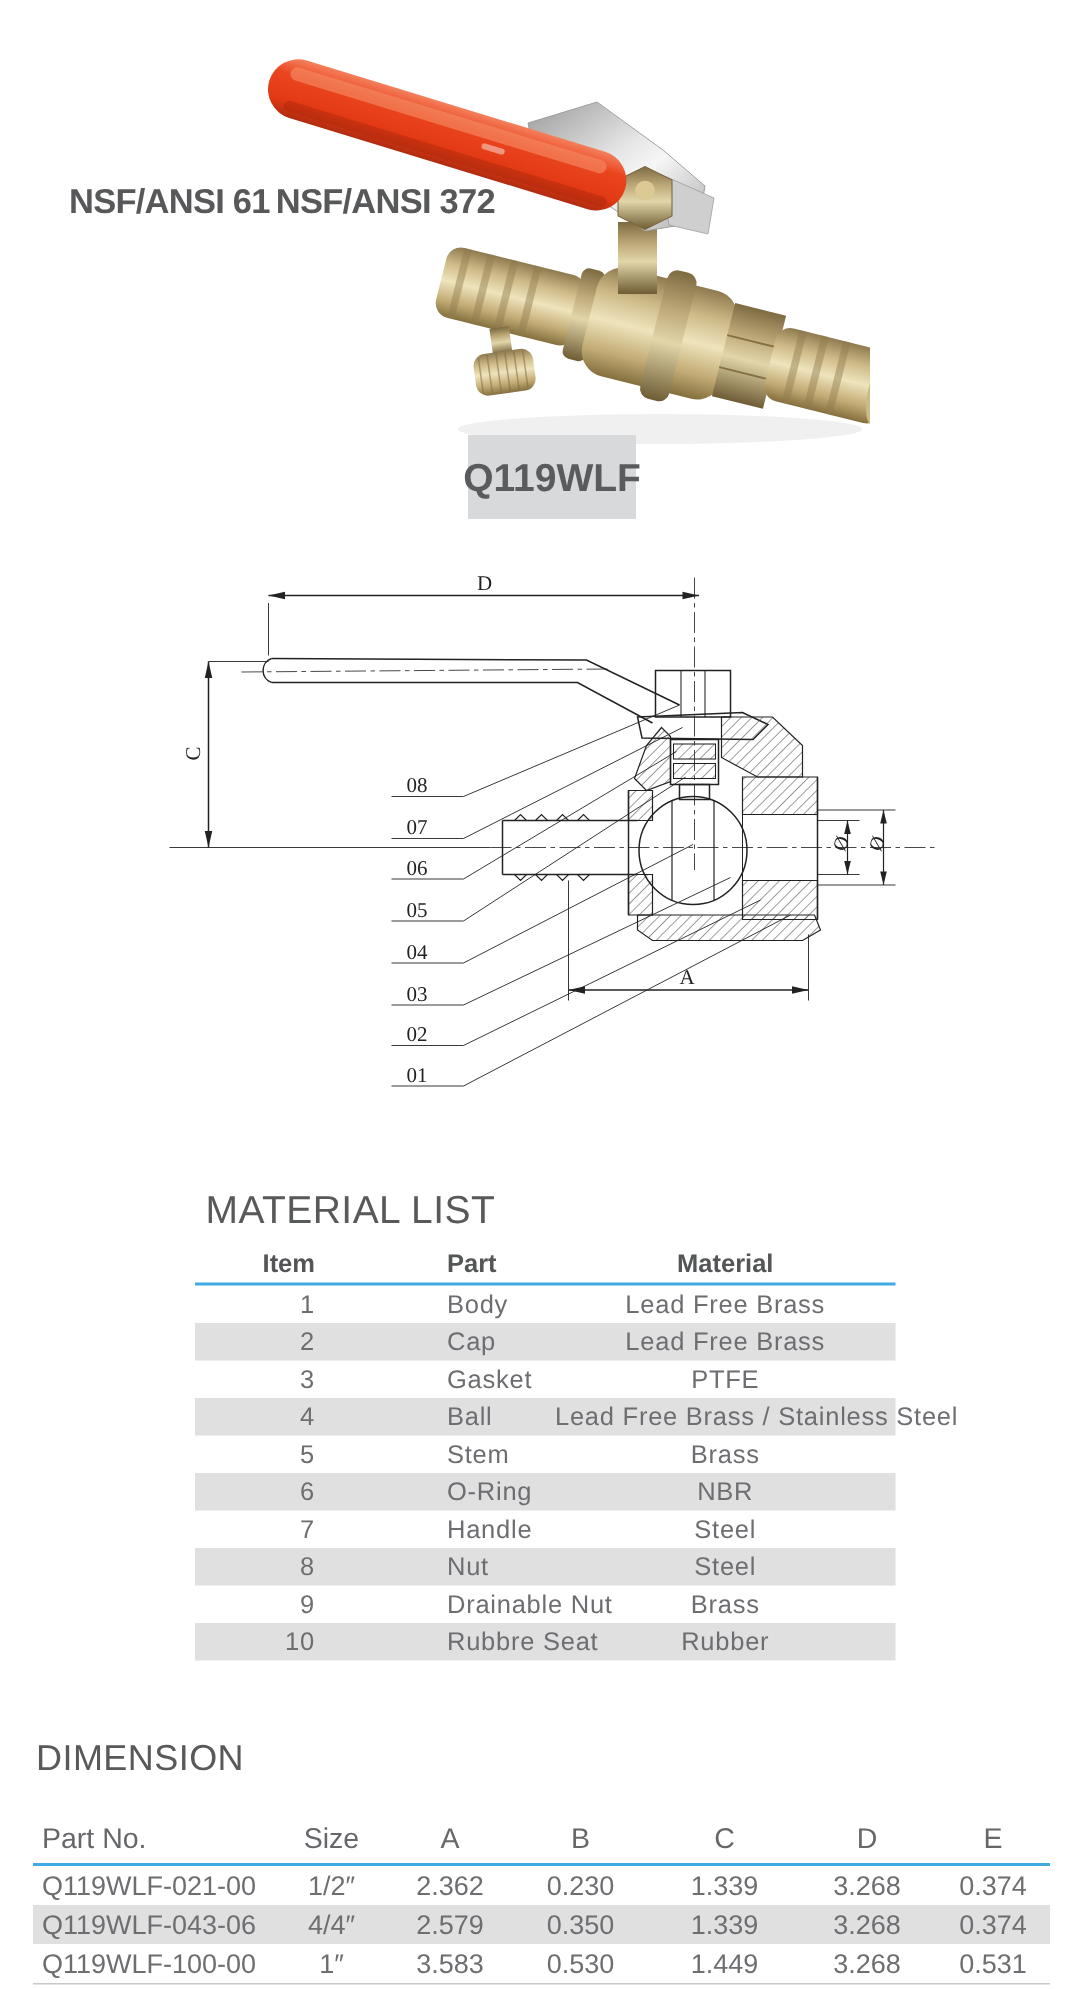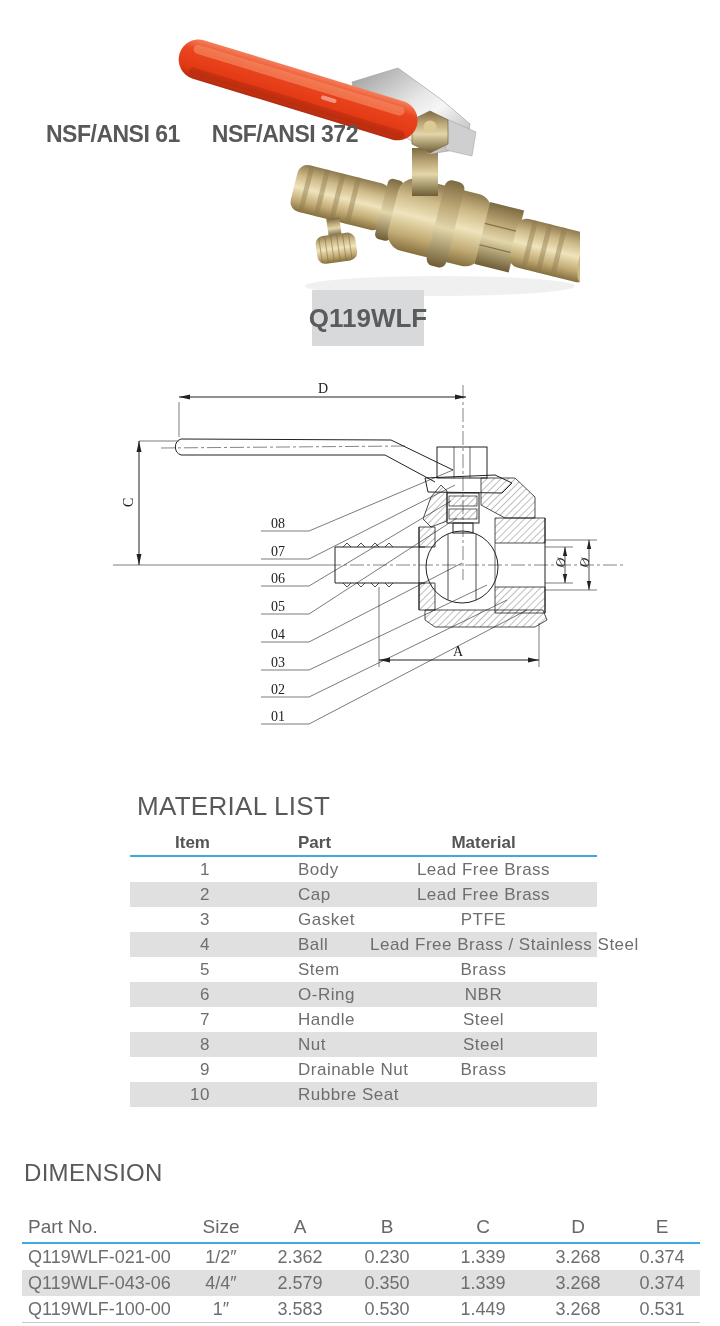--- a/index.html
+++ b/index.html
@@ -1,21 +1,21 @@
 <!DOCTYPE html>
 <html><head>
 <meta charset="utf-8">
 <style>
   html,body{margin:0;padding:0;background:#fff;}
   #page{position:relative;width:720px;height:1326px;background:#fff;overflow:hidden;
         font-family:"Liberation Sans",sans-serif;color:#58595b;}
   .abs{position:absolute;}
 
   
-  #certs{left:46px;top:121px;display:flex;gap:32px;font-weight:bold;font-size:23px;
+  #certs{left:46px;top:121px;display:flex;gap:4px;font-weight:bold;font-size:23px;
          letter-spacing:-0.5px;color:#57585a;white-space:nowrap;}
 
   
   #badge{left:312px;top:290px;width:112px;height:56px;background:#d8d9da;
          display:flex;align-items:center;justify-content:center;
          font-weight:bold;font-size:26px;color:#5a5b5d;}
 
   
   .heading{font-weight:normal;color:#58595b;letter-spacing:0.3px;}
   #mat-title{left:137px;top:791px;font-size:26px;}
@@ -306,20 +306,21 @@
       <div class="mc3">Steel</div>
     </div>
     <div class="row">
       <div class="mc1">9</div>
       <div class="mc2">Drainable Nut</div>
       <div class="mc3">Brass</div>
     </div>
     <div class="row stripe">
       <div class="mc1">10</div>
       <div class="mc2">Rubbre Seat</div>
+      <div class="mc3">Rubber</div>
     </div>
   </div>
 
   <div id="dim-title" class="abs heading">DIMENSION</div>
 
   <div id="dim-table" class="abs">
     <div class="hrow">
       <div class="dc1">Part No.</div>
       <div class="dc2">Size</div>
       <div class="dc3">A</div>

